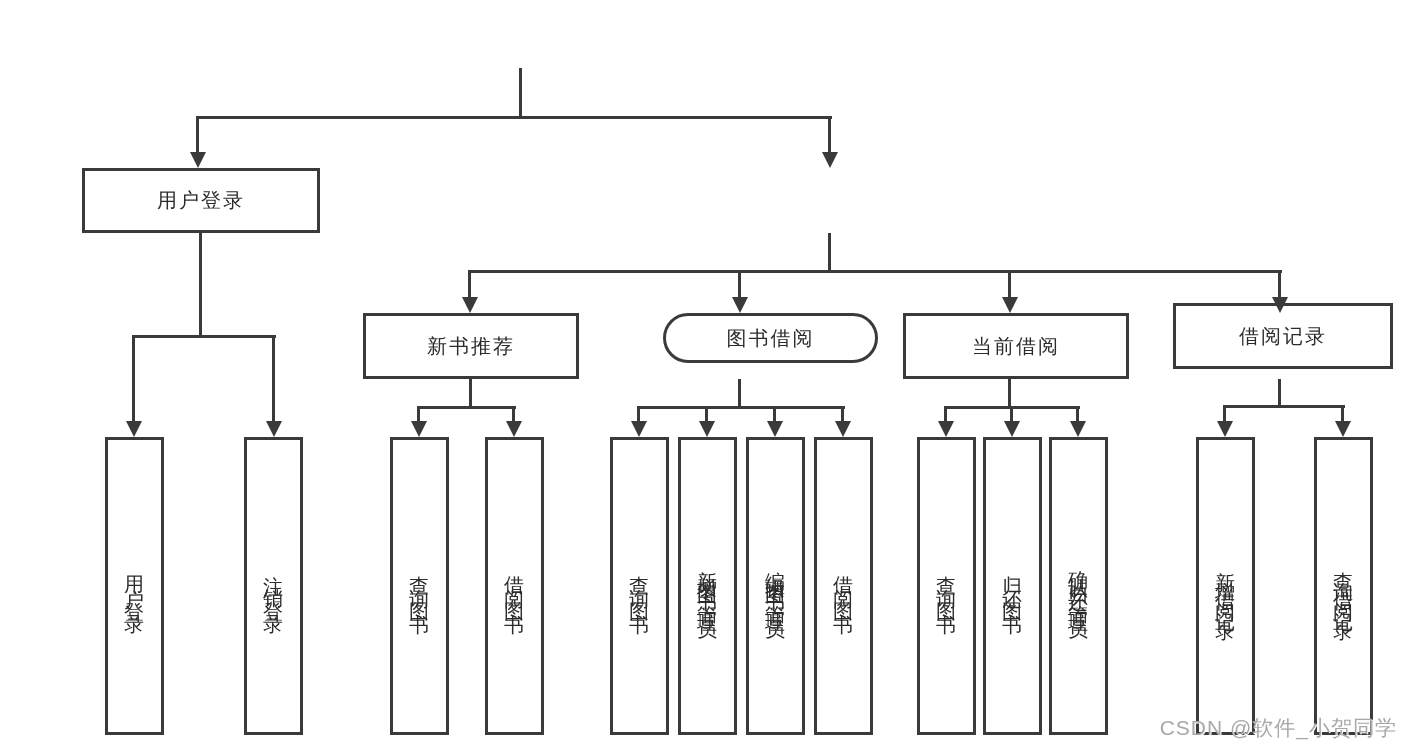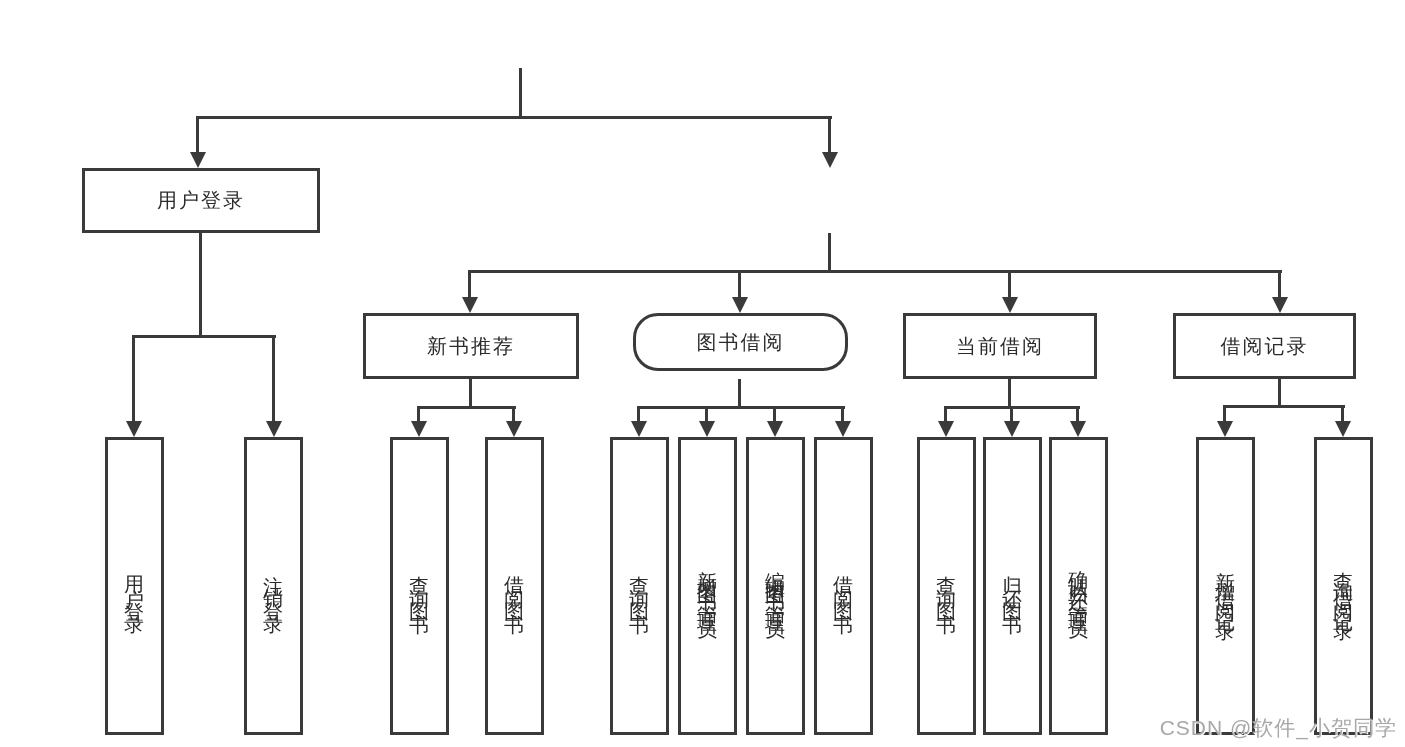--- a/index.html
+++ b/index.html
@@ -43,27 +43,27 @@
 <div class="canvas">
 
 
   <div class="box" style="left:82px;top:168px;width:238px;height:65px;">
     <span>用户登录</span>
   </div>
 
   <div class="box" style="left:363px;top:313px;width:216px;height:66px;justify-content:center;">
     <span>新书推荐</span>
   </div>
-  <div class="box" style="left:633px;top:313px;width:215px;height:58px;border-radius:25px;">
+  <div class="box" style="left:663px;top:313px;width:215px;height:50px;border-radius:25px;">
     <span>图书借阅</span>
   </div>
-  <div class="box" style="left:903px;top:313px;width:194px;height:66px;font-family:Liberation Serif, serif;">
+  <div class="box" style="left:903px;top:313px;width:226px;height:66px;font-family:Liberation Serif, serif;">
     <span>当前借阅</span>
   </div>
-  <div class="box" style="left:1173px;top:313px;width:183px;height:66px;">
+  <div class="box" style="left:1173px;top:303px;width:220px;height:66px;">
     <span>借阅记录</span>
   </div>
 
   <div class="box leaf s4" style="left:105px;top:437px;width:59px;height:298px;">
     <span>用户登录</span>
   </div>
   <div class="box leaf s4" style="left:244px;top:437px;width:59px;height:298px;">
     <span>注销登录</span>
   </div>
   <div class="box leaf s4" style="left:390px;top:437px;width:59px;height:298px;">

